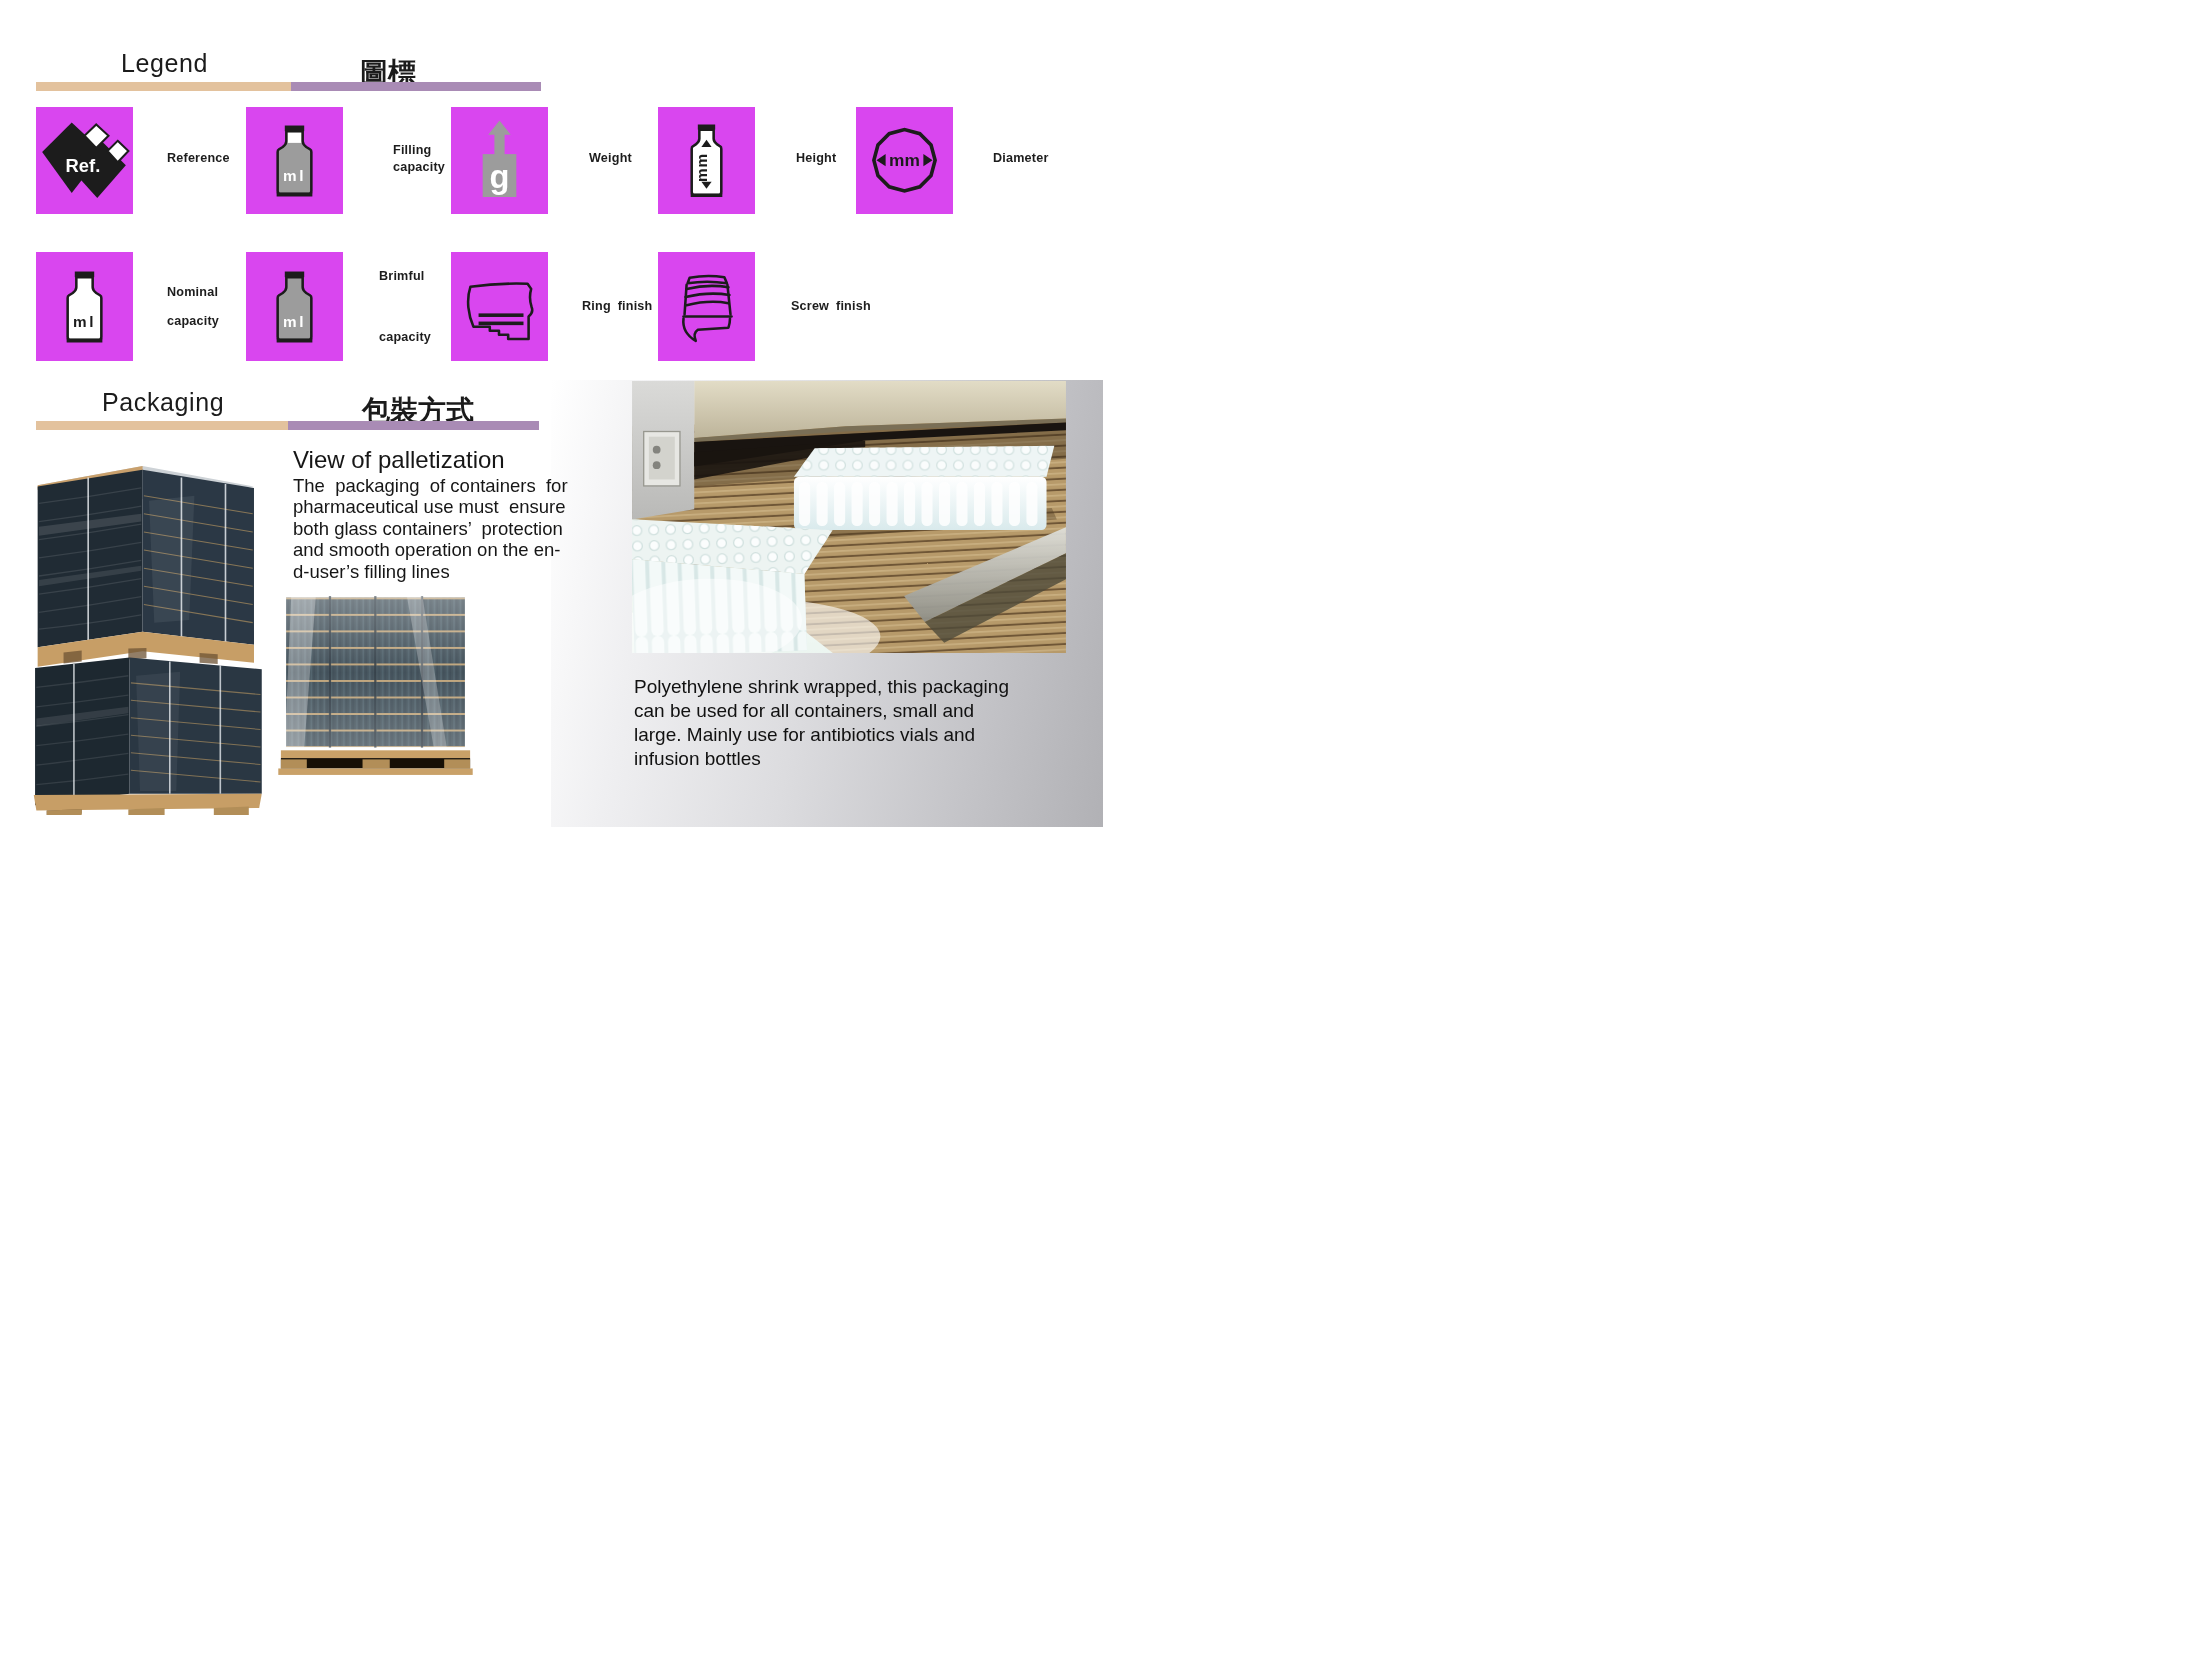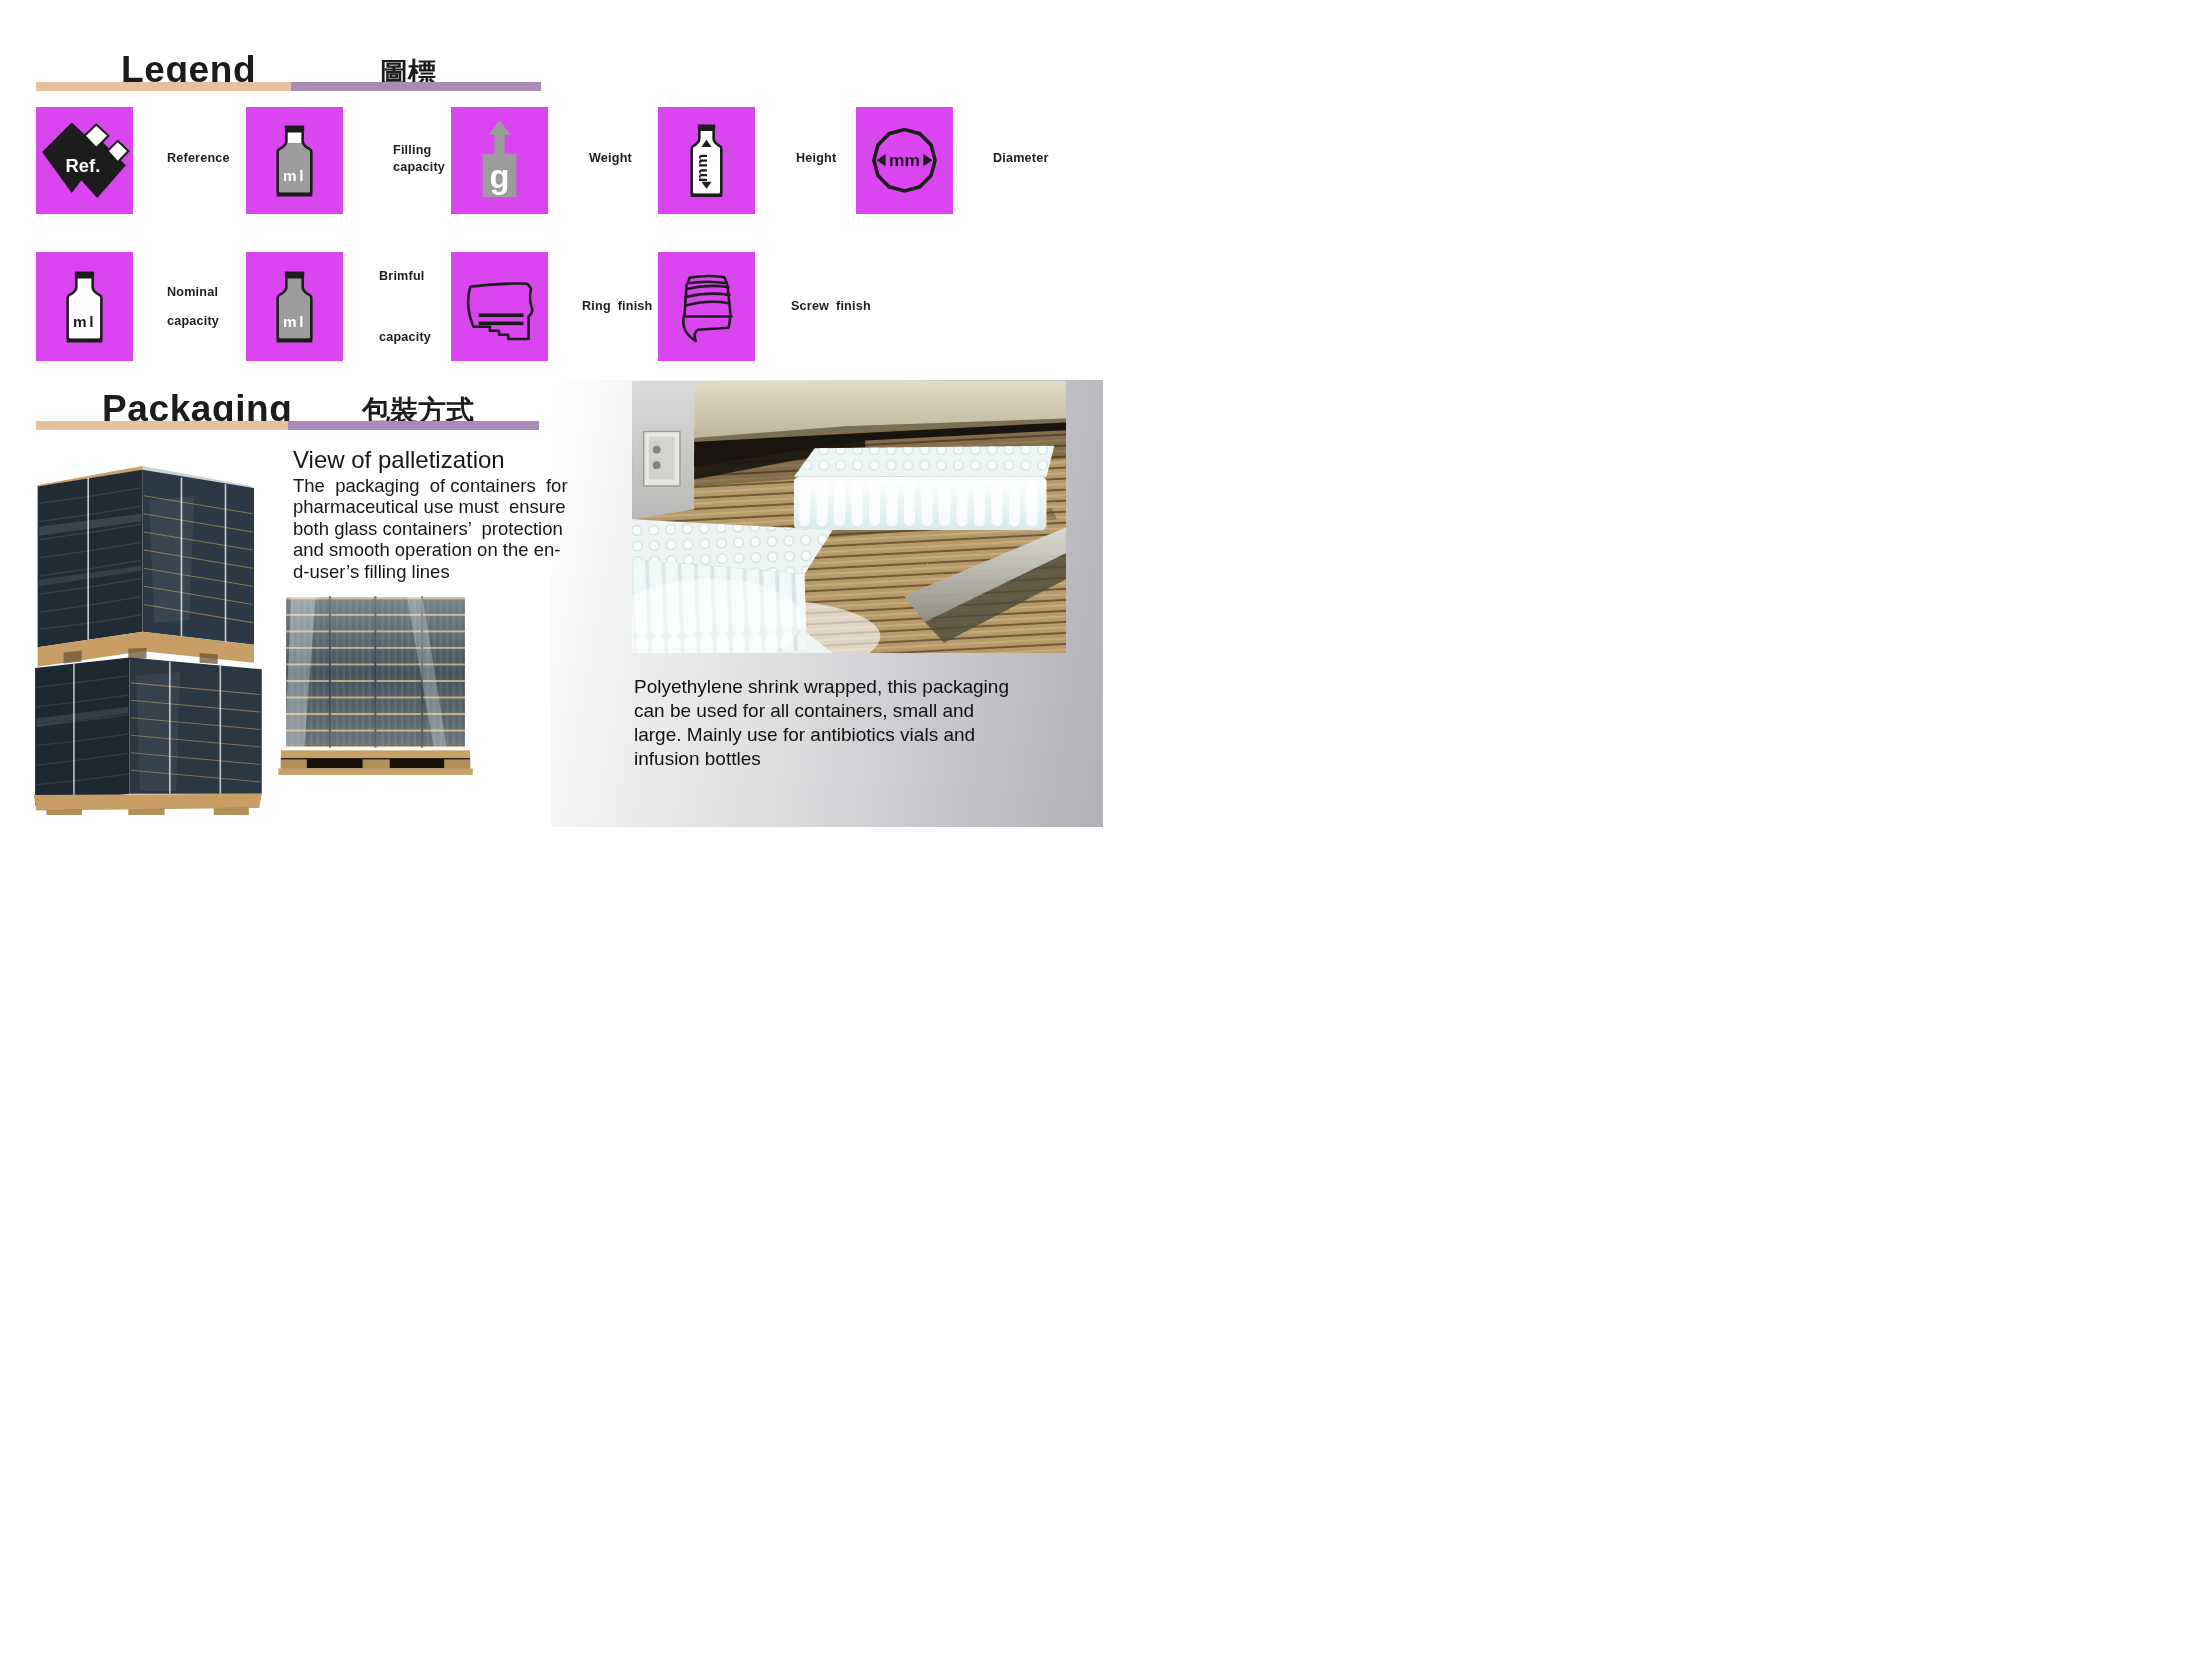--- a/index.html
+++ b/index.html
@@ -1,21 +1,21 @@
 <!DOCTYPE html>
 <html style="font-size:10.4px"><head>
 <meta charset="utf-8">
 <style>
   html,body { margin:0; padding:0; background:#ffffff; }
   .page { position:relative; width:1103px; height:827px; overflow:hidden;
           background:#ffffff; font-family:"Liberation Sans", sans-serif; color:#1c1c1c; }
   .abs { position:absolute; }
 
   
-  .sec-title { font-size:37px; font-weight:700; letter-spacing:0.6px; color:#1b1b1b; white-space:nowrap; }
+  .sec-title { font-size:25px; font-weight:400; letter-spacing:0.6px; color:#1b1b1b; white-space:nowrap; }
   .sec-title-zh { font-size:28px; font-weight:700; color:#1b1b1b; white-space:nowrap;
                   font-family:"Liberation Sans","DejaVu Sans",sans-serif; }
   .bar { height:9px; }
   .bar .tan { position:absolute; left:0; top:0; height:100%; background:#e3c29d; }
   .bar .purple { position:absolute; top:0; height:100%; background:#a98bb5; }
 
   
   .icon-box { position:absolute; width:97px; height:107px; background:#d946ef; }
   .icon-box svg { display:block; width:100%; height:100%; }
   .lbl { position:absolute; width:110px; height:52px; display:flex; flex-direction:column; justify-content:center;
@@ -30,21 +30,21 @@
   .gray-panel { background:linear-gradient(100deg,#ffffff 0%,#efeff1 20%,#dcdcdf 48%,#c3c3c7 78%,#b1b1b5 100%); }
 
   .photo svg { display:block; width:100%; height:100%; }
 </style>
 </head>
 <body>
 
 <div class="page">
 
   <div class="abs sec-title" style="left:121px; top:49px;">Legend</div>
-  <div class="abs sec-title-zh" style="left:380px; top:54px;">圖標</div>
+  <div class="abs sec-title-zh" style="left:360px; top:54px;">圖標</div>
   <div class="abs bar" style="left:36px; top:82px; width:505px;">
     <span class="tan" style="width:255px;"></span>
     <span class="purple" style="left:255px; width:250px;"></span>
   </div>
 
   <div class="icon-box" style="left:36px; top:107px;">
     <svg viewBox="0 0 190 165">
       <polygon points="70,8 132,66 70,146 12,66" fill="#1c1c1c"></polygon>
       <polygon points="120,36 176,92 120,156 66,96" fill="#1c1c1c"></polygon>
       <polygon points="118,12 142,34 118,58 95,34" fill="#ffffff" stroke="#1c1c1c" stroke-width="4"></polygon>

